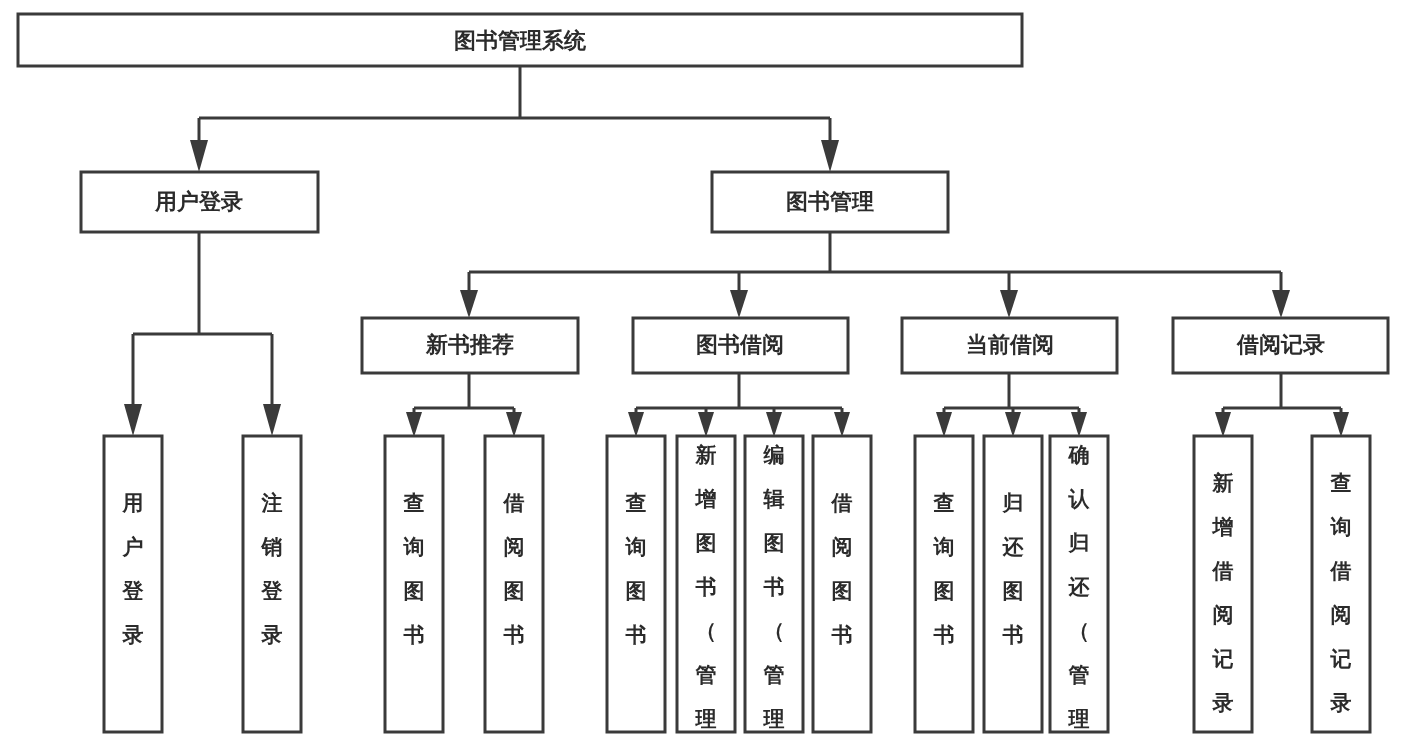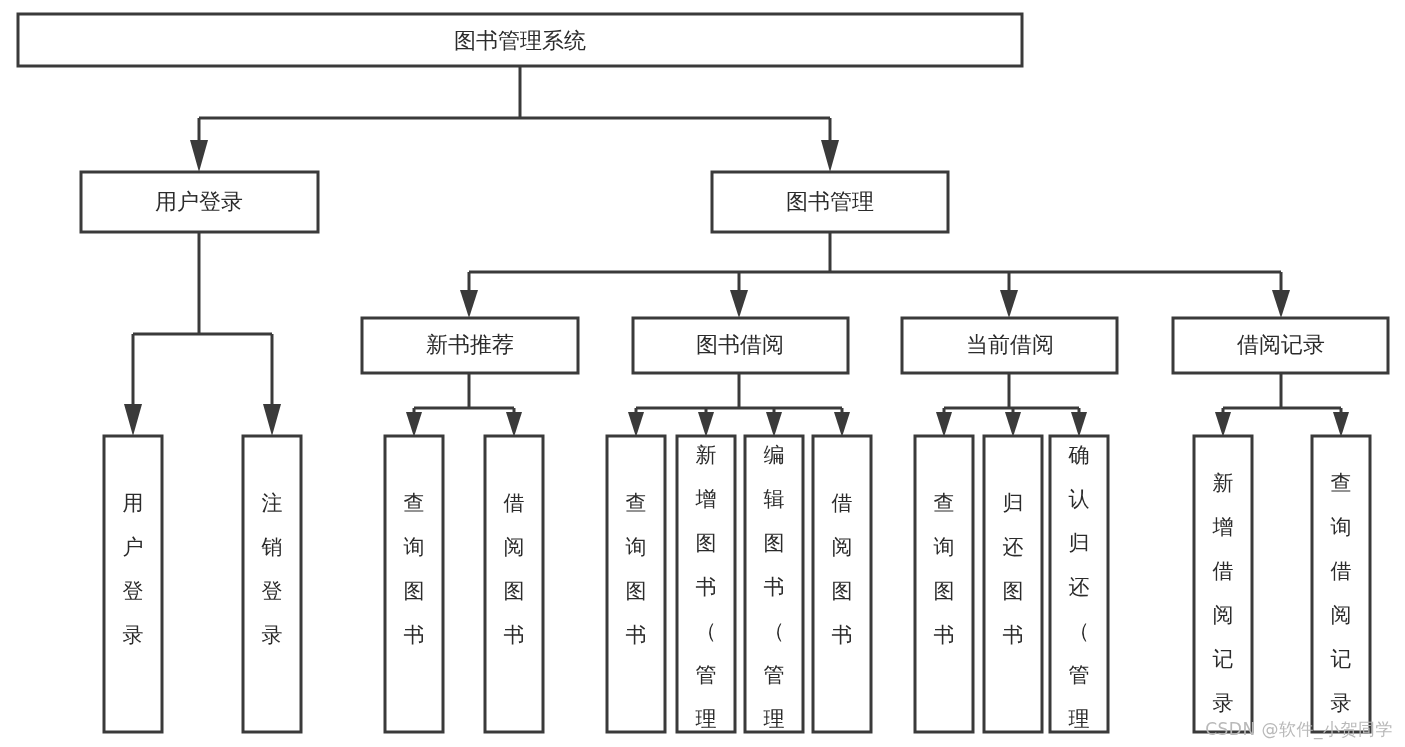--- a/index.html
+++ b/index.html
@@ -1,21 +1,21 @@
 <!DOCTYPE html>
 <html><head>
 <meta charset="utf-8">
 <title>图书管理系统 功能结构图</title>
 <style>
   html,body{margin:0;padding:0;background:#ffffff;}
   body{
     font-family:"DejaVu Sans","Liberation Sans",sans-serif;
     width:1405px;height:747px;overflow:hidden;
   }
-  #diagram-root{position:relative;width:1405px;height:747px;background:#ffffff;}
+  #diagram-root{position:relative;width:1405px;height:747px;background:#ffffff;font-weight:bold;}
   svg#tree{position:absolute;left:0;top:0;width:1405px;height:747px;display:block;}
   .node-rect{fill:#ffffff;stroke:#3a3a3a;stroke-width:3;}
   .connector{stroke:#3a3a3a;stroke-width:3;fill:none;stroke-linecap:butt;}
   .arrow-head{fill:#3a3a3a;stroke:none;}
   .node-label{
     fill:#2b2b2b;
     font-family:"DejaVu Sans","Liberation Sans",sans-serif;
     font-size:22px;
     text-anchor:middle;
     dominant-baseline:middle;
@@ -189,14 +189,13 @@
       <rect class="node-rect" x="1194" y="436" width="58" height="296"></rect>
       <text class="node-label-vert"><tspan x="1223" y="490">新</tspan><tspan x="1223" y="534">增</tspan><tspan x="1223" y="578">借</tspan><tspan x="1223" y="622">阅</tspan><tspan x="1223" y="666">记</tspan><tspan x="1223" y="710">录</tspan></text>
     </g>
     <g>
       <rect class="node-rect" x="1312" y="436" width="58" height="296"></rect>
       <text class="node-label-vert"><tspan x="1341" y="490">查</tspan><tspan x="1341" y="534">询</tspan><tspan x="1341" y="578">借</tspan><tspan x="1341" y="622">阅</tspan><tspan x="1341" y="666">记</tspan><tspan x="1341" y="710">录</tspan></text>
     </g>
 
   </svg>
 
-  <div class="watermark">CSDN @软件_小贺同学</div>
 </div>
 
 </body></html>

